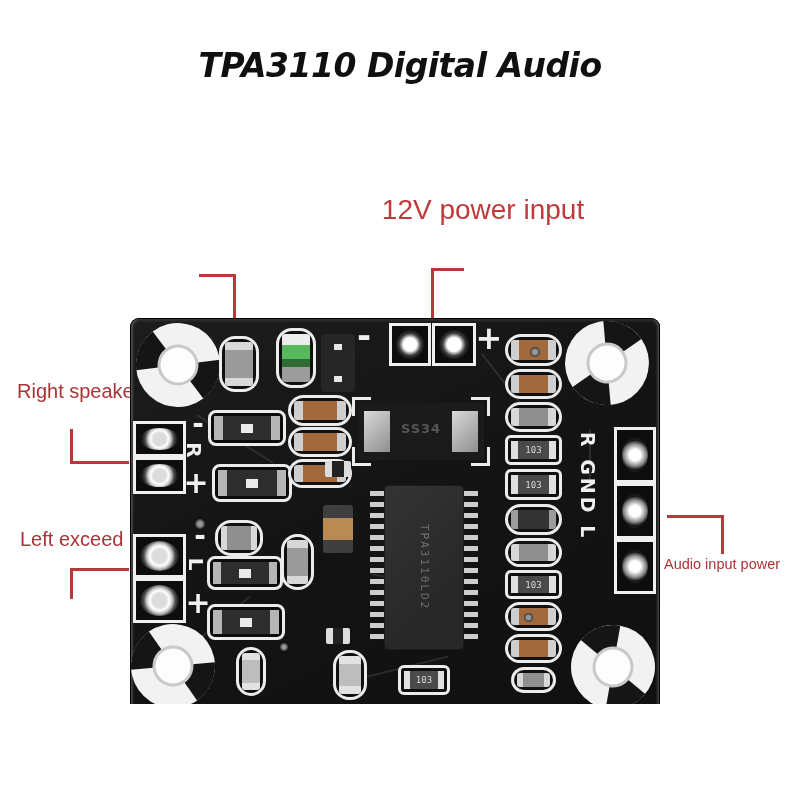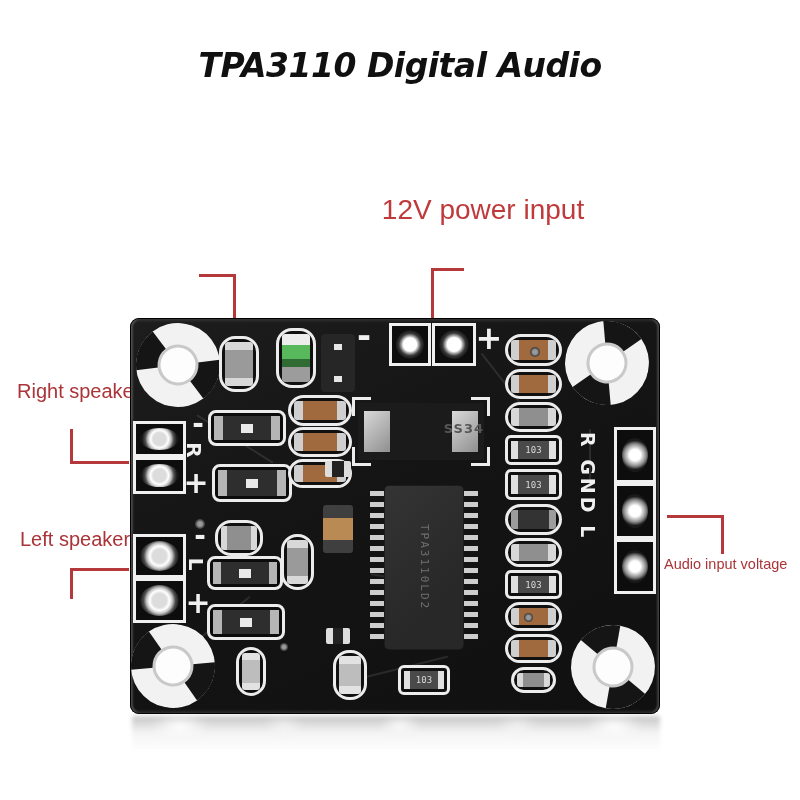--- a/index.html
+++ b/index.html
@@ -1,16 +1,16 @@
 <!DOCTYPE html>
 <html style="--label-red: #c03a3c; --side-red: #aa3437; --note-teal: #3d91a8; --line-red: #b5383b; --silk-white: #f0f0f0; --led-green: #57b85c; --cap-brown: #a06a3e;"><head>
 <meta charset="utf-8">
 <style>
   html,body{margin:0;padding:0;background:#ffffff;}
-  .scene{position:relative;width:800px;height:800px;background:#ffffff;overflow:hidden;
+  .scene{position:relative;width:800px;height:704px;background:#ffffff;overflow:hidden;
          font-family:"Liberation Sans",sans-serif;}
   
   .title{position:absolute;left:100px;top:44px;width:600px;text-align:center;
          font-family:"DejaVu Sans",sans-serif;font-weight:bold;font-style:italic;
          font-size:33px;line-height:1.35;color:#101010;letter-spacing:-.5px;}
   .lab{position:absolute;white-space:nowrap;}
   .lab-indicator{left:160px;top:222px;font-size:26px;color:var(--label-red,#c03a3c);}
   .lab-power{left:343px;top:194px;width:280px;text-align:center;font-size:28px;color:var(--label-red,#c03a3c);}
   .lab-note{left:313px;top:236px;width:340px;text-align:center;font-size:15.5px;color:var(--note-teal,#3d91a8);}
   .lab-rs{left:17px;top:380px;font-size:20px;color:var(--side-red,#aa3437);}
@@ -63,21 +63,21 @@
   .darkdots i{left:50%;width:8px;height:6px;margin-left:-4px;background:#e6e6e6;}
   .tinypads{background:linear-gradient(to right,#dddddd 0 28%,#222 28% 72%,#dddddd 72%);border-radius:2px;}
   .darktan{background:linear-gradient(to bottom,#3f3f3f 0 28%,#b98a54 28% 72%,#3f3f3f 72%);border-radius:3px;}
   .chip{background:linear-gradient(135deg,#343434,#282828 70%);border-radius:4px;
         box-shadow:0 0 0 1px #1c1c1c;display:flex;align-items:center;justify-content:center;}
   .chip .ctext{position:static;writing-mode:vertical-rl;text-orientation:sideways;
         font-size:11px;letter-spacing:2px;color:#6e6e6e;font-family:"DejaVu Sans Mono",monospace;}
   .pins{background:repeating-linear-gradient(to bottom,#cdcdcd 0 5px,rgba(0,0,0,0) 5px,rgba(0,0,0,0) 11px);}
   .ss34{background:#1b1b1b;}
   .ss34 .end{top:8px;bottom:8px;width:26px;background:linear-gradient(135deg,#d9d9d9,#8f8f8f);}
-  .ss34 .dtext{left:0;right:0;top:18px;text-align:right;font-size:13px;color:#565656;
+  .ss34 .dtext{left:0;right:0;top:18px;text-align:center;font-size:13px;color:#565656;
         font-family:"DejaVu Sans",sans-serif;font-weight:bold;letter-spacing:1px;}
   .ss34 .br{width:16px;height:16px;border:3px solid #ececec;}
   .reflection{position:absolute;left:132px;top:716px;width:528px;height:36px;opacity:.55;filter:blur(2px);
      background:
        radial-gradient(42px 18px at 48px 10px,rgba(255,255,255,.95),rgba(255,255,255,0) 70%),
        radial-gradient(42px 18px at 482px 10px,rgba(255,255,255,.95),rgba(255,255,255,0) 70%),
        radial-gradient(30px 14px at 268px 9px,rgba(255,255,255,.8),rgba(255,255,255,0) 70%),
        radial-gradient(30px 14px at 152px 9px,rgba(255,255,255,.55),rgba(255,255,255,0) 70%),
        radial-gradient(30px 14px at 385px 9px,rgba(255,255,255,.55),rgba(255,255,255,0) 70%),
        linear-gradient(to bottom,rgba(95,95,95,.65),rgba(170,170,170,.25) 45%,rgba(255,255,255,0));}
@@ -86,22 +86,22 @@
 <body>
 
 <div class="scene">
 
   <div class="title">
     <div>TPA3110 Digital Audio</div>
   </div>
 
   <div class="lab lab-power">12V power input</div>
   <div class="lab lab-rs">Right speaker</div>
-  <div class="lab lab-ls">Left speaker</div>
-  <div class="lab lab-ai">Audio input voltage</div>
+  <div class="lab lab-ls">Left exceed</div>
+  <div class="lab lab-ai">Audio input power</div>
 
   <div class="cl" style="left:199px;top:274px;width:37px;height:3px;"></div>
   <div class="cl" style="left:233px;top:274px;width:3px;height:68px;"></div>
   <div class="cl" style="left:431px;top:268px;width:33px;height:3px;"></div>
   <div class="cl" style="left:431px;top:268px;width:3px;height:64px;"></div>
   <div class="cl" style="left:70px;top:429px;width:3px;height:35px;"></div>
   <div class="cl" style="left:70px;top:461px;width:59px;height:3px;"></div>
   <div class="cl" style="left:70px;top:568px;width:59px;height:3px;"></div>
   <div class="cl" style="left:70px;top:568px;width:3px;height:31px;"></div>
   <div class="cl" style="left:667px;top:515px;width:57px;height:3px;"></div>

